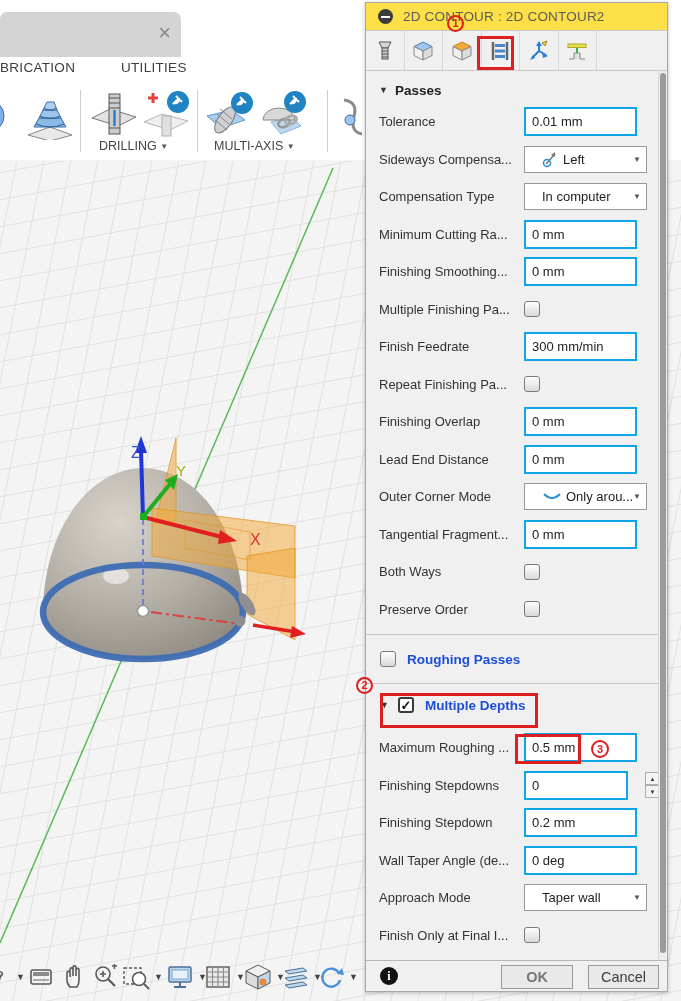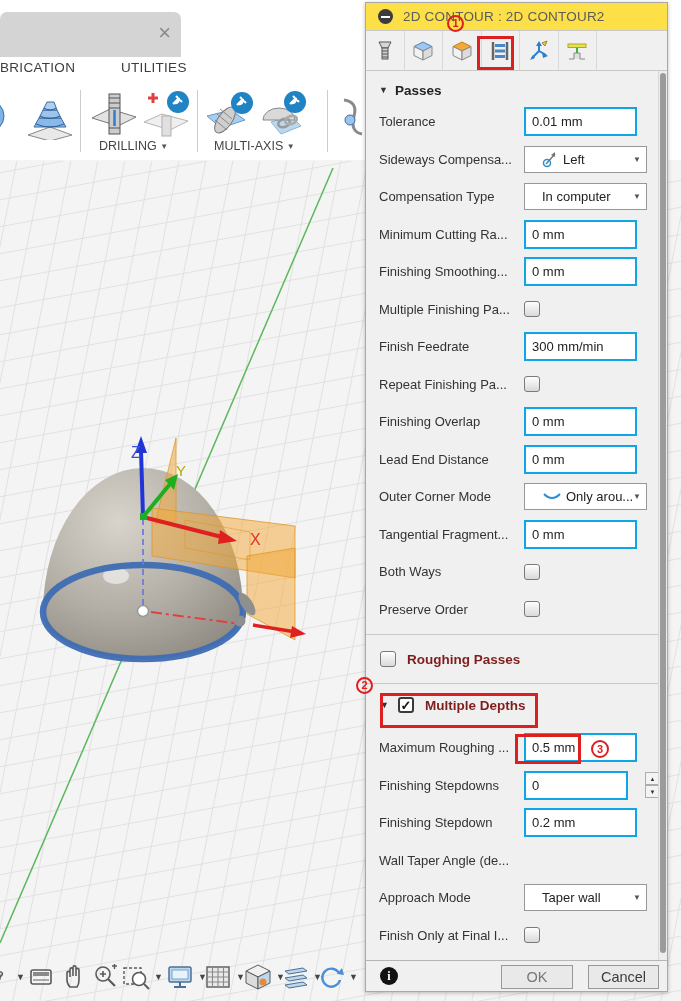--- a/index.html
+++ b/index.html
@@ -47,29 +47,29 @@
   .selectbox .arr{font-size:8px;color:#555;margin-right:5px;flex:none;}
   .selectbox .sicon{margin-right:4px;flex:none;display:flex;}
   .cb{width:16px;height:16px;border:1px solid #7a7a7a;border-radius:3px;background:linear-gradient(#fefefe,#d9d9d9);
       box-sizing:border-box;flex:none;}
   .cb.checked{background:#fff;border:2px solid #3a3a3a;color:#111;font-size:13px;font-weight:bold;
               display:flex;align-items:center;justify-content:center;line-height:1;}
   .spinner{width:15px;height:26px;margin-left:17px;display:flex;flex-direction:column;flex:none;}
   .spinner span{flex:1;border:1px solid #adadad;background:#f3f3f3;font-size:6px;color:#333;display:flex;align-items:center;justify-content:center;}
   .hr{height:1px;background:#c8c8c8;width:303px;margin-left:-0px;}
   .secrow{display:flex;align-items:center;padding-left:14px;}
-  .secrow .t{font-weight:bold;font-size:13.5px;color:#7f1d1d;margin-left:11px;}
+  .secrow .t{font-weight:bold;font-size:13.5px;color:#1d4ed8;margin-left:11px;}
   .secrow .tri{font-size:9px;color:#333;margin-right:9px;}
   #dlg-footer{position:absolute;left:0;bottom:0;width:100%;height:31px;border-top:1px solid #b5b5b5;
               background:#f0f0f0;box-sizing:border-box;}
   #info-icon{position:absolute;left:14px;top:6px;width:18px;height:18px;border-radius:50%;background:#111;color:#fff;
              font-size:12px;font-weight:bold;text-align:center;line-height:18px;font-family:"Liberation Serif",serif;}
   .fbtn{position:absolute;top:4px;height:24px;background:#e9e9e9;border:1px solid #999;box-sizing:border-box;
         font-size:14.5px;text-align:center;line-height:22px;}
-  #btn-ok{left:135px;width:72px;color:#777;}
+  #btn-ok{left:135px;width:72px;color:#777;font-weight:bold;}
   #btn-cancel{left:222px;width:71px;color:#3c3c3c;}
   #dlg-scroll{position:absolute;right:0;top:68px;width:9px;height:891px;background:#ededed;border-left:1px solid #d8d8d8;box-sizing:border-box;}
   #dlg-thumb{position:absolute;right:1px;top:2px;width:6px;height:880px;background:#9b9b9b;border-radius:3px;}
 
   
   .ann{position:absolute;z-index:40;pointer-events:none;}
   .ann-box{border:3px solid #dd1f1f;box-sizing:border-box;}
   .ann-circ{border:2px solid #dd1f1f;border-radius:50%;color:#dd1f1f;font-size:11px;font-weight:bold;
             text-align:center;box-sizing:border-box;background:transparent;}
   #ann-c1{left:447px;top:15px;width:17px;height:17px;line-height:13px;}
@@ -549,20 +549,21 @@
               <span>▲</span>
               <span>▼</span>
             </div>
           </div>
           <div class="row">
             <span class="lbl">Finishing Stepdown</span>
             <div class="inputbox">0.2 mm</div>
           </div>
           <div class="row">
             <span class="lbl">Wall Taper Angle (de...</span>
+            <div class="inputbox">0 deg</div>
           </div>
           <div class="row">
             <span class="lbl">Approach Mode</span>
             <div class="selectbox">
               <span class="val">Taper wall</span>
               <span class="arr">▼</span>
             </div>
           </div>
           <div class="row">
             <span class="lbl">Finish Only at Final I...</span>

